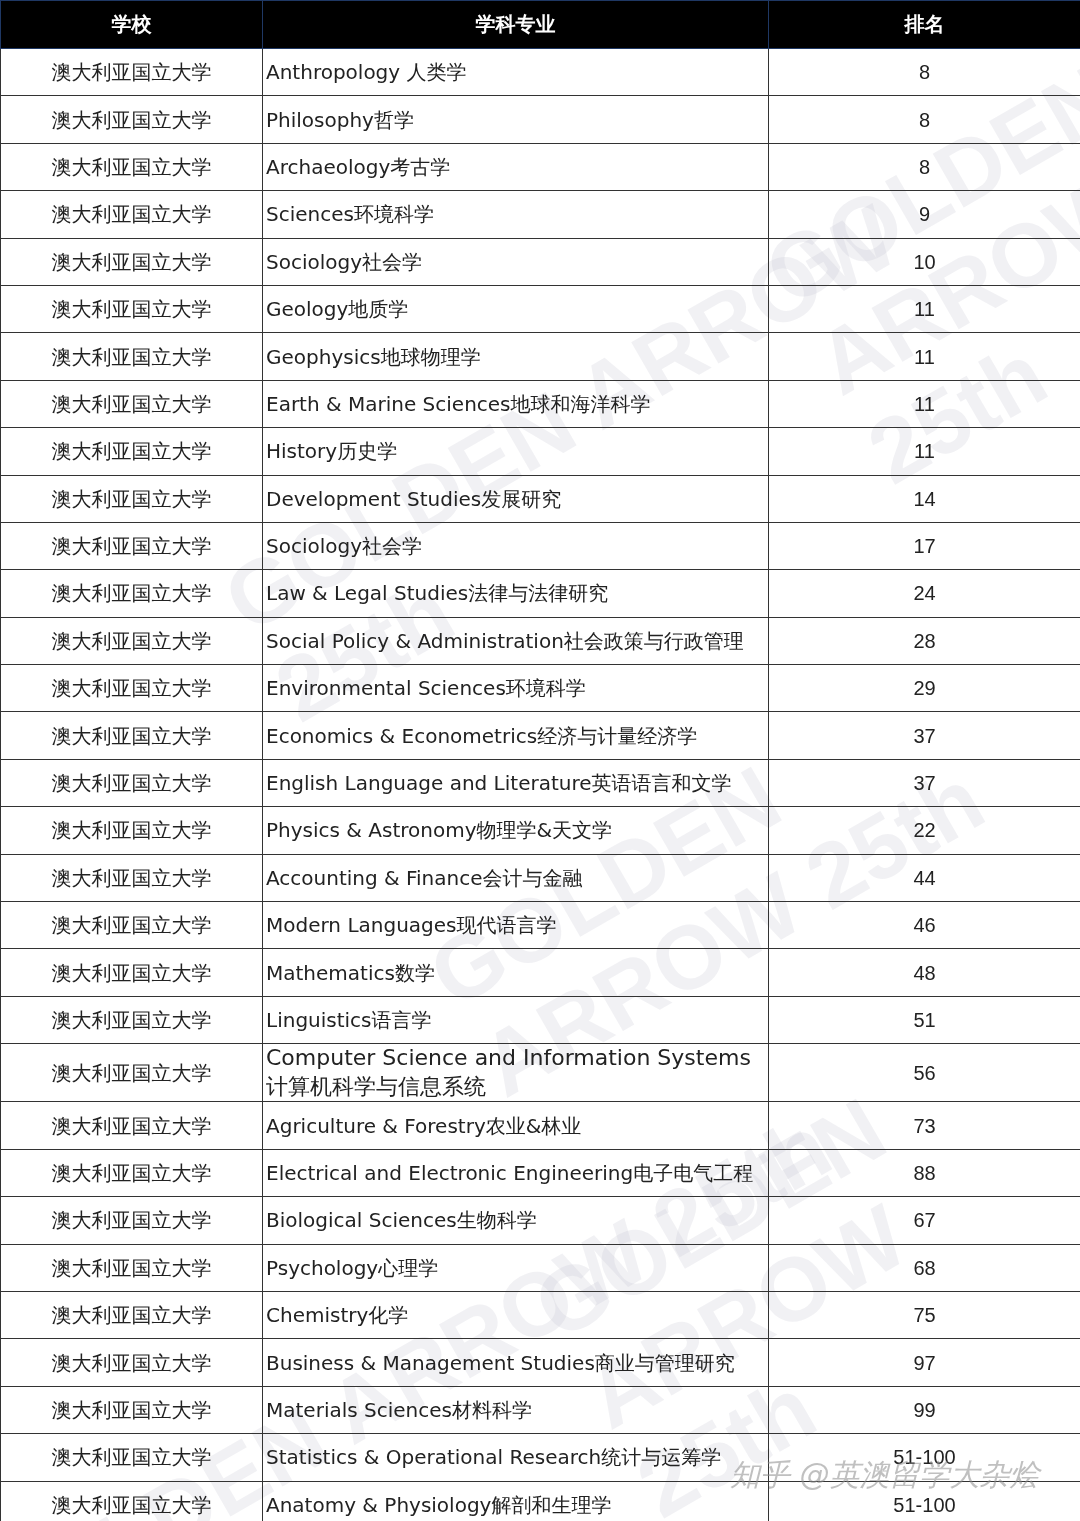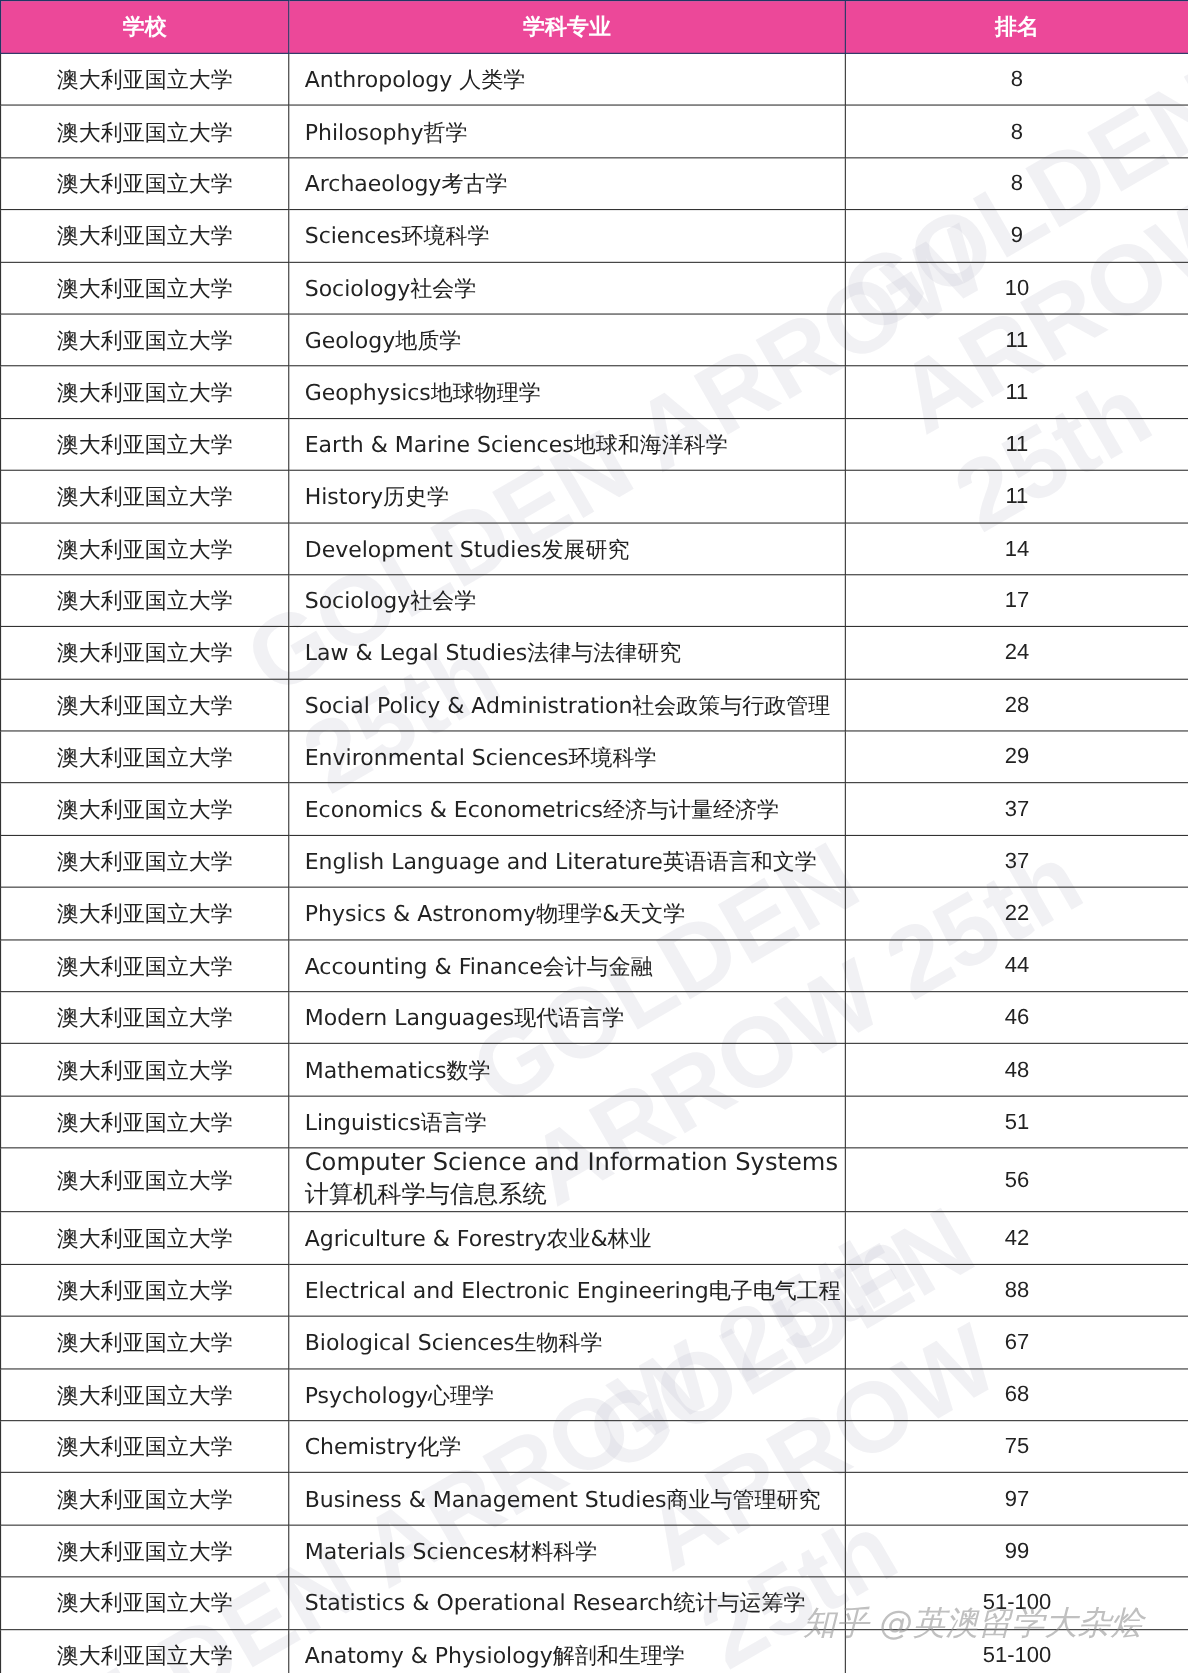--- a/index.html
+++ b/index.html
@@ -1,24 +1,24 @@
 <!DOCTYPE html>
 <html><head>
 <meta charset="utf-8">
 <style>
   html, body { margin: 0; padding: 0; background: #ffffff; }
   body { width: 1080px; height: 1521px; overflow: hidden; position: relative; font-family: "DejaVu Sans", sans-serif; }
   table { border-collapse: collapse; width: 1080px; table-layout: fixed; position: relative; z-index: 1; }
   col.c1 { width: 262px; }
   col.c2 { width: 506px; }
   col.c3 { width: 312px; }
-  th { background: #ec4899; color: #ffffff; font-weight: bold; font-size: 20px; height: 47px; border: 1px solid #1f3864; text-align: center; padding: 0; }
+  th { background: #000000; color: #ffffff; font-weight: bold; font-size: 20px; height: 47px; border: 1px solid #1f3864; text-align: center; padding: 0; }
   td { height: 46.4px; border: 1px solid #333333; font-size: 20px; color: #222222; padding: 0; line-height: 1.2; }
   td.school { text-align: center; }
-  td.subject { text-align: left; padding-left: 14px; }
+  td.subject { text-align: left; padding-left: 3px; }
   td.subject.wrap { font-size: 22px; line-height: 1.3; }
   td.rank { text-align: center; font-family: "Liberation Sans", sans-serif; }
   .watermark { position: absolute; z-index: 2; color: rgba(140,140,140,0.55); font-size: 30px; pointer-events: none; font-style: italic; }
   .bg-mark { position: absolute; z-index: 0; color: rgba(200,200,210,0.25); font-size: 90px; font-weight: bold; transform: rotate(-30deg); font-family: "Liberation Sans", sans-serif; pointer-events:none; }
 </style>
 </head>
 <body>
 
 <div class="bg-mark" style="left:800px;top:120px;">GOLDEN ARROW 25th</div>
 <div class="bg-mark" style="left:200px;top:330px;">GOLDEN ARROW 25th</div>
@@ -146,21 +146,21 @@
         <td class="rank">51</td>
       </tr>
       <tr>
         <td class="school">澳大利亚国立大学</td>
         <td class="subject wrap">Computer Science and Information Systems计算机科学与信息系统</td>
         <td class="rank">56</td>
       </tr>
       <tr>
         <td class="school">澳大利亚国立大学</td>
         <td class="subject">Agriculture &amp; Forestry农业&amp;林业</td>
-        <td class="rank">42</td>
+        <td class="rank">73</td>
       </tr>
       <tr>
         <td class="school">澳大利亚国立大学</td>
         <td class="subject">Electrical and Electronic Engineering电子电气工程</td>
         <td class="rank">88</td>
       </tr>
       <tr>
         <td class="school">澳大利亚国立大学</td>
         <td class="subject">Biological Sciences生物科学</td>
         <td class="rank">67</td>

